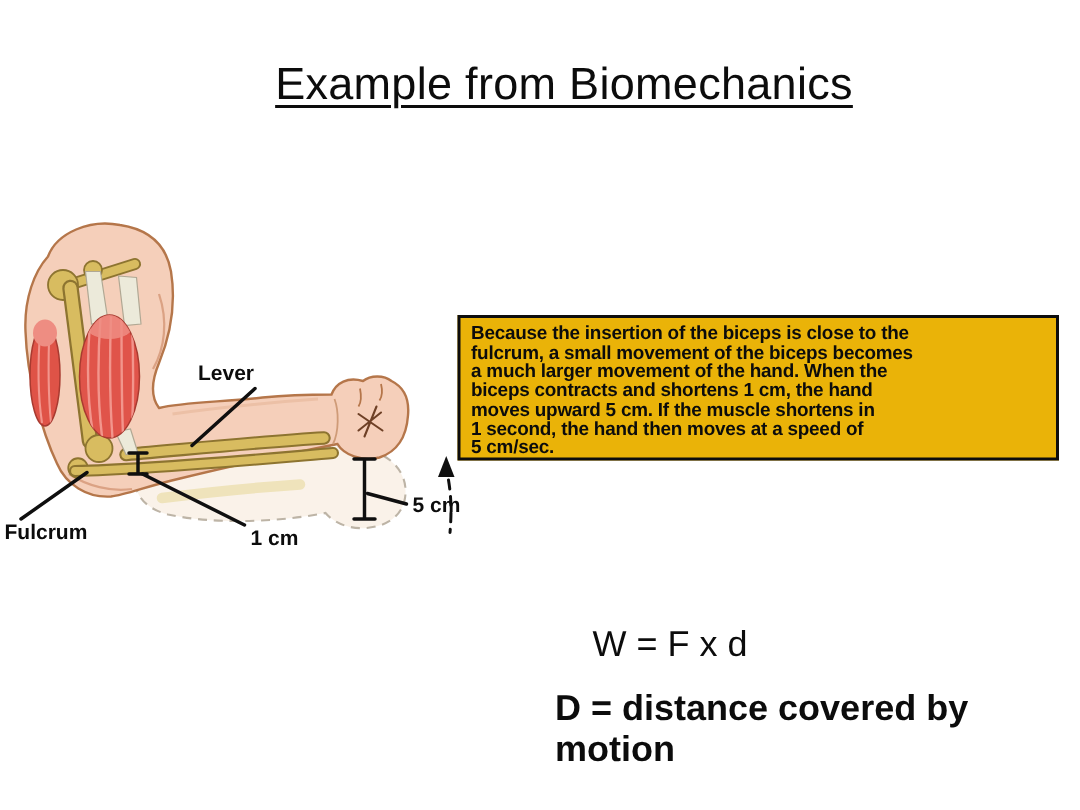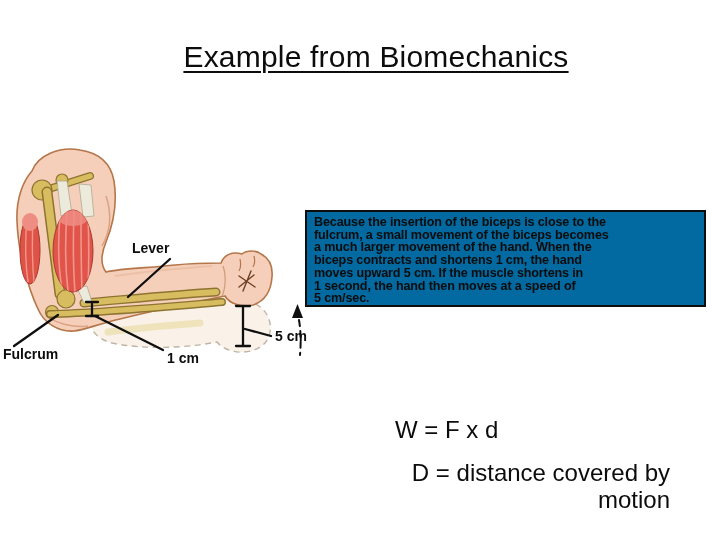--- a/index.html
+++ b/index.html
@@ -7,32 +7,32 @@
     position:relative;width:720px;height:540px;background:#ffffff;
     font-family:"Liberation Sans",sans-serif;color:#0c0c0c;overflow:hidden;
   }
   .title{
     position:absolute;left:32px;right:0;top:40px;text-align:center;
     font-size:30px;font-weight:400;letter-spacing:0.2px;
     text-decoration:underline;text-underline-offset:4px;text-decoration-thickness:2px;
   }
   .info-box{
     position:absolute;left:305px;top:210px;width:401px;height:97px;
-    box-sizing:border-box;border:2.5px solid #0d0d0d;background:#0369a1;
+    box-sizing:border-box;border:2.5px solid #0d0d0d;background:#eab308;
     padding:4px 4px 0 7px;
     font-size:12.6px;line-height:12.7px;font-weight:700;letter-spacing:-0.15px;
     white-space:pre-line;
   }
   .formula-w{
     position:absolute;left:395px;top:416px;width:260px;text-align:left;
     font-size:24px;font-weight:400;
   }
   .formula-d{
-    position:absolute;left:370px;top:459px;width:300px;text-align:right;
-    font-size:24px;line-height:27px;font-weight:400;white-space:pre-line;
+    position:absolute;left:370px;top:459px;width:300px;text-align:left;
+    font-size:24px;line-height:27px;font-weight:700;white-space:pre-line;
   }
   .diagram{position:absolute;left:0;top:140px;width:340px;height:240px;}
   .diagram text{
     font-family:"Liberation Sans",sans-serif;font-size:14px;font-weight:700;fill:#0c0c0c;
   }
 </style>
 </head>
 <body>
 
 <div class="slide">

